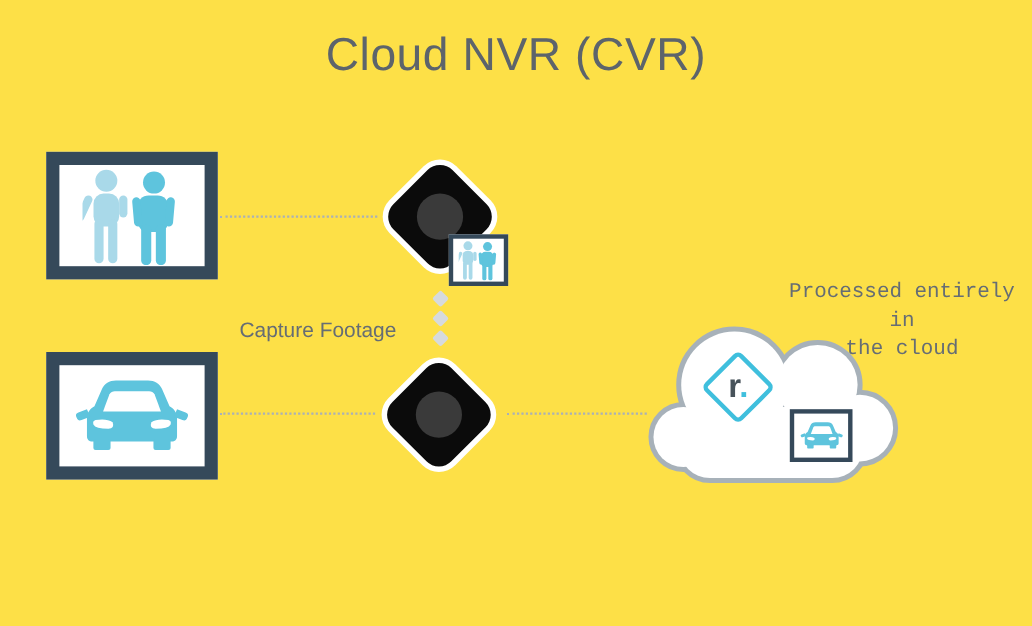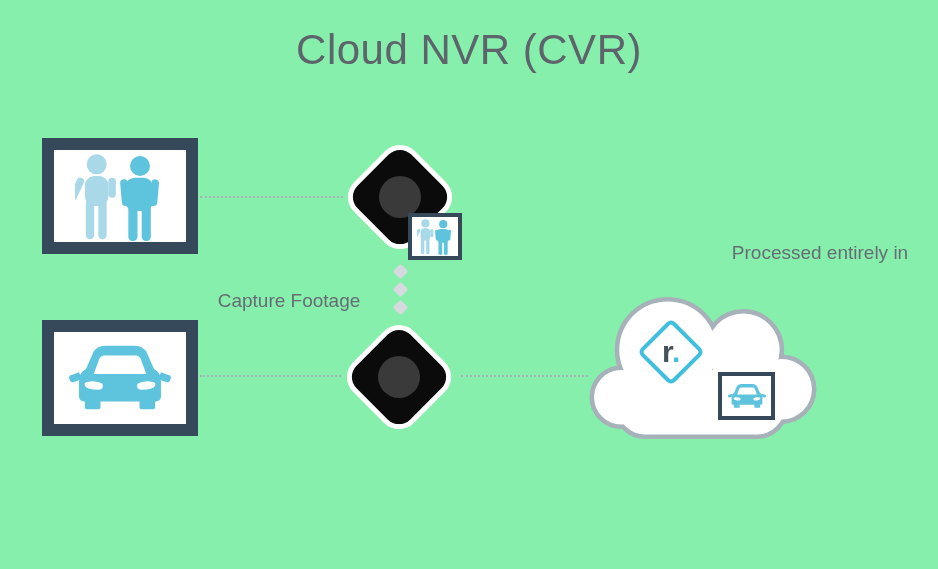--- a/index.html
+++ b/index.html
@@ -2,21 +2,21 @@
 <html><head>
 <meta charset="utf-8">
 <style>
   html,body{margin:0;padding:0;}
   body{
     font-family:"Liberation Sans","DejaVu Sans",sans-serif;
     background:#e9edf1;
   }
   .canvas{
     position:relative;width:938px;height:569px;overflow:hidden;
-    background:#86efac;
+    background:#fde047;
   }
   .title{
     position:absolute;left:0;top:26px;width:100%;
     text-align:center;font-size:42px;font-weight:400;color:#5d646b;
     margin:0;letter-spacing:0.5px;
   }
   
   .monitor{
     position:absolute;background:#ffffff;border:12px solid #35495a;
     box-sizing:border-box;display:flex;align-items:center;justify-content:center;
@@ -55,21 +55,21 @@
     position:absolute;width:11px;height:11px;background:#d6dade;
     transform:rotate(45deg);border-radius:2px;left:395px;z-index:1;
   }
   .vd1{top:266px;} .vd2{top:284px;} .vd3{top:302px;}
   
   .caption{
     position:absolute;color:#666d74;font-size:19px;line-height:26px;
     text-align:center;
   }
   .capture-label{left:196px;top:288px;width:186px;}
-  .processed-label{left:710px;top:240px;width:220px;}
+  .processed-label{left:710px;top:252px;width:220px;font-family:Liberation Mono, monospace;}
   
   .cloud{position:absolute;left:587px;top:291px;width:234px;height:152px;z-index:2;}
   .logo-diamond{
     position:absolute;left:647px;top:328px;width:48px;height:48px;
     border:4px solid #3fbfdd;border-radius:6px;background:#ffffff;
     transform:rotate(45deg);box-sizing:border-box;z-index:3;
     display:flex;align-items:center;justify-content:center;
   }
   .logo-text{
     transform:rotate(-45deg);font-size:30px;font-weight:700;line-height:1;
@@ -174,15 +174,16 @@
   </div>
 
   <div class="thumb thumb-car">
     <svg width="44" height="30" viewBox="0 0 120 80">
         <use href="#sym-car"></use>
       </svg>
   </div>
 
   <div class="caption processed-label">
     <div>Processed entirely in</div>
+    <div>the cloud</div>
   </div>
 
 </div>
 
 </body></html>

